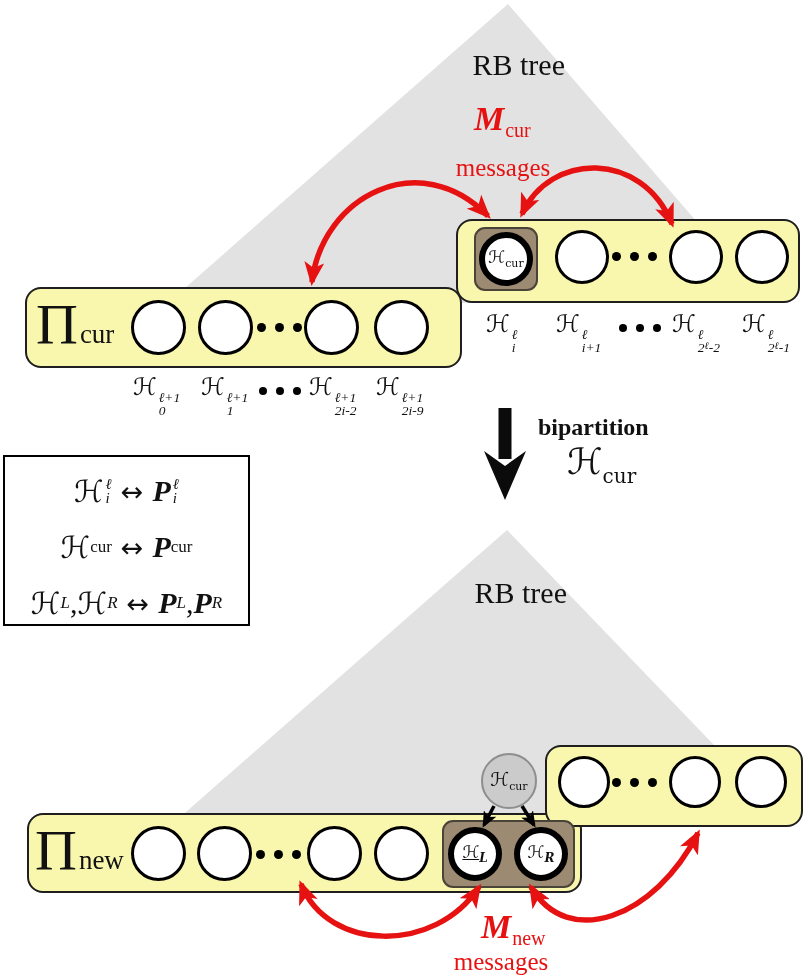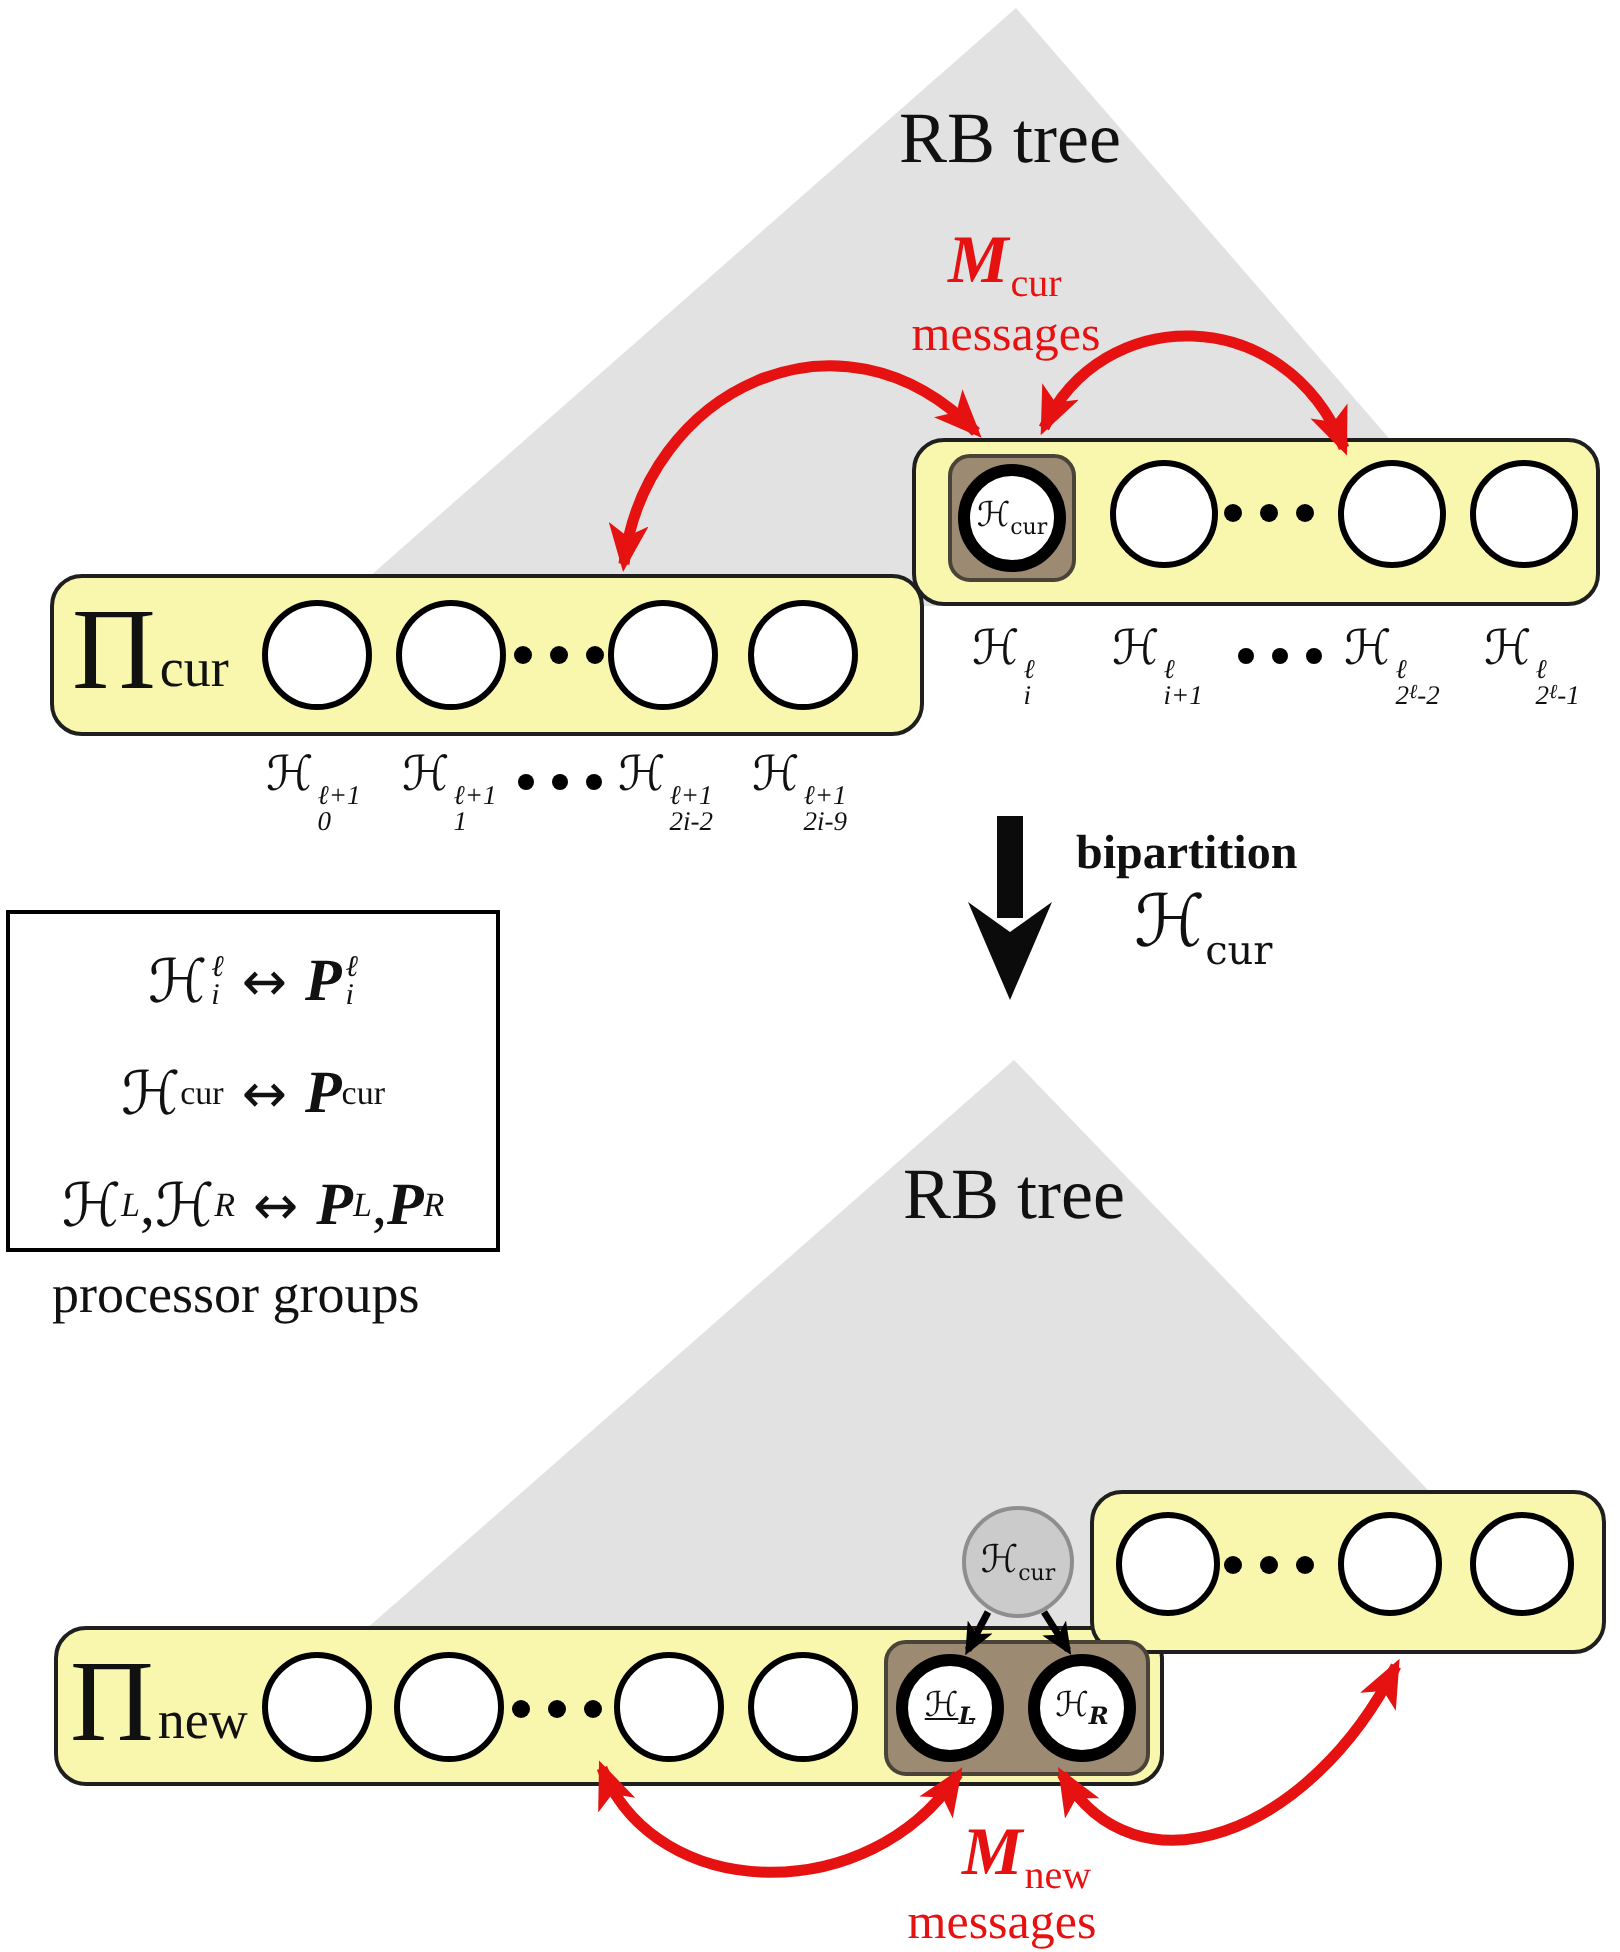--- a/index.html
+++ b/index.html
@@ -23,21 +23,21 @@
         display:flex;align-items:center;justify-content:center;}
   
   .dots{position:absolute;display:flex;gap:9px;z-index:4;}
   .dot{width:9px;height:9px;background:#000;border-radius:50%;}
   .dots.small .dot{width:8px;height:8px;}
   
   .overlay{position:absolute;left:0;top:0;z-index:5;pointer-events:none;}
   
   .txt{position:absolute;z-index:6;white-space:nowrap;}
   .center{text-align:center;}
-  .rbtree{font-size:36px;}
+  .rbtree{font-size:30px;text-align:right;}
   .red{color:#e61212;}
   .m-lab{font-size:34px;font-weight:bold;font-style:italic;}
   .m-sub{font-size:20px;font-style:normal;font-weight:normal;vertical-align:-7px;margin-left:1px;}
   .msgword{font-size:25px;}
   .scriptH{font-family:"DejaVu Serif","DejaVu Sans",serif;}
   .scriptP{font-weight:bold;font-style:italic;}
   .pi-lab{display:flex;align-items:flex-end;z-index:6;}
   .pi-glyph{font-size:58px;line-height:0.95;}
   .pi-sub{font-size:27px;margin-bottom:2px;margin-left:2px;}
   
@@ -143,21 +143,21 @@
     <path d="M301,884 C328,952 435,954 479,887" fill="none" stroke="#e61212" stroke-width="5.5" marker-start="url(#ra)" marker-end="url(#ra)"></path>
     <path d="M531,887 C568,950 655,918 698,833" fill="none" stroke="#e61212" stroke-width="5.5" marker-start="url(#ra)" marker-end="url(#ra)"></path>
     <line x1="505" y1="408" x2="505" y2="459" stroke="#0b0b0b" stroke-width="13"></line>
     <polygon points="505,500 484,451 505,466 526,451" fill="#0b0b0b"></polygon>
     <line x1="494" y1="806" x2="484" y2="825" stroke="#000" stroke-width="3.5" marker-end="url(#ba)"></line>
     <line x1="522" y1="806" x2="534" y2="825" stroke="#000" stroke-width="3.5" marker-end="url(#ba)"></line>
   </svg>
 
   <div class="txt rbtree center" style="left:445px;top:48px;width:120px;">RB tree</div>
 
-  <div class="txt red m-lab" style="left:474px;top:112px;">
+  <div class="txt red m-lab" style="left:474px;top:100px;">
     <span>M</span><span class="m-sub">cur</span>
   </div>
   <div class="txt red msgword center" style="left:448px;top:154px;width:110px;">messages</div>
 
   <div class="abs pi-lab" style="left:36px;top:297px;">
     <span class="pi-glyph">Π</span>
       <span class="pi-sub">cur</span>
   </div>
 
   <div class="hlab" style="left:133px;top:373px;">
@@ -253,21 +253,20 @@
         <span class="scriptH">ℋ</span>
         <span class="sbi">R</span>
       <span class="arrow">↔</span>
       <span class="scriptP">P</span>
         <span class="sbi">L</span>
         <span>,</span>
         <span class="scriptP">P</span>
         <span class="sbi">R</span>
     </div>
   </div>
-  <div class="txt caption" style="left:26px;top:632px;">processor groups</div>
 
   <div class="txt rbtree center" style="left:447px;top:576px;width:120px;">RB tree</div>
 
   <div class="abs pi-lab" style="left:35px;top:823px;">
     <span class="pi-glyph">Π</span>
       <span class="pi-sub">new</span>
   </div>
 
   <div class="txt red m-lab" style="left:481px;top:908px;">
     <span>M</span><span class="m-sub">new</span>

